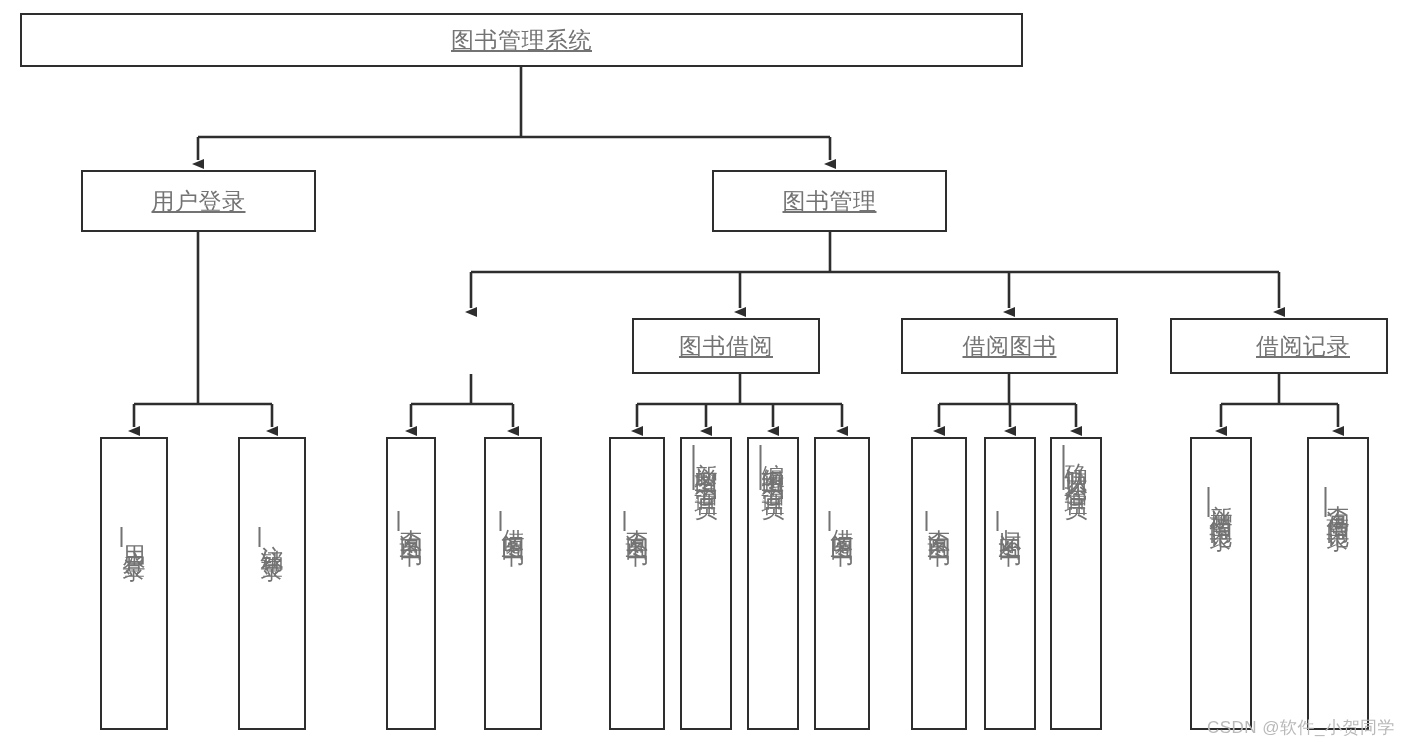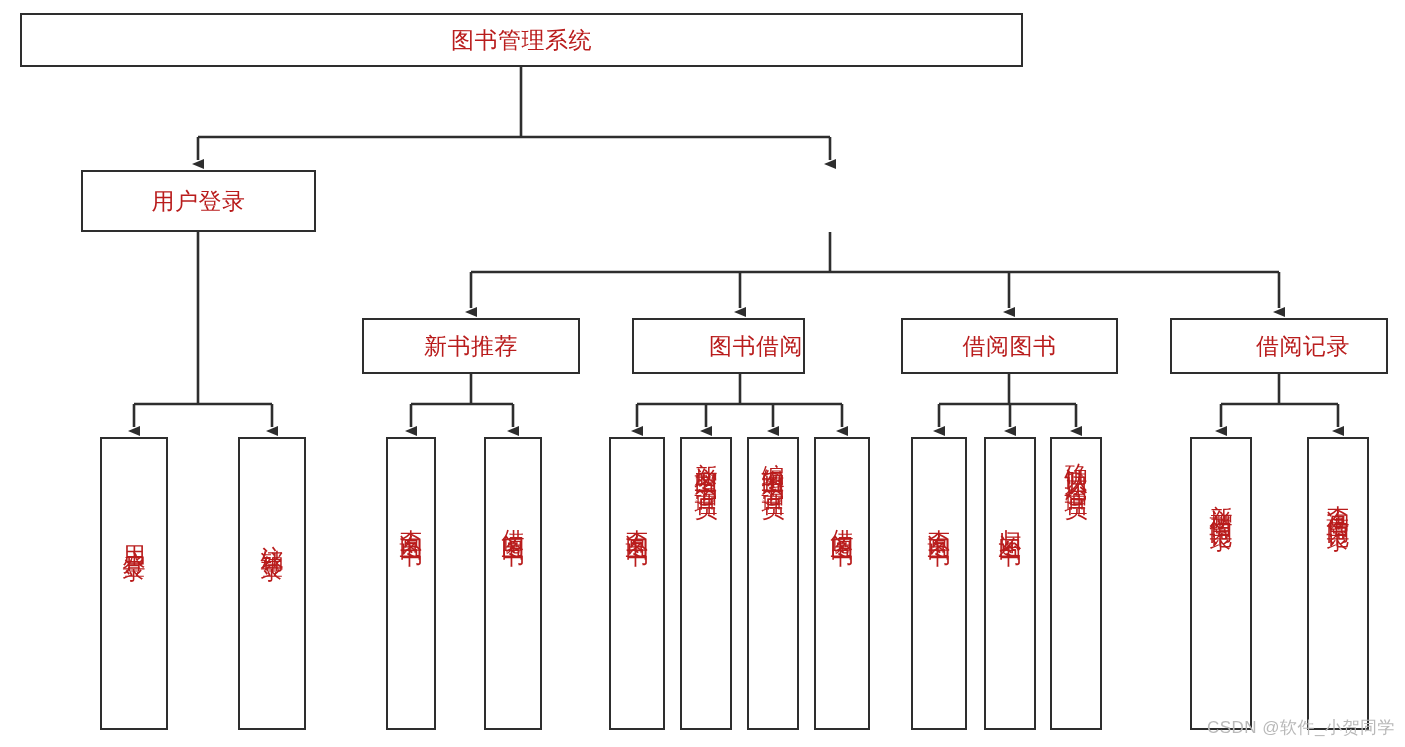--- a/index.html
+++ b/index.html
@@ -32,21 +32,22 @@
     display: flex;
     align-items: center;
     justify-content: center;
     color: #1a1a1a;
   }
   .node-label {
     font-size: 23px;
     line-height: 1.15;
     letter-spacing: 0.5px;
     white-space: nowrap;
-    color: #b91c1c;
+    color: #737373;
+    text-decoration: underline;
   }
   .node-box.leaf {
     align-items: flex-start;
     justify-content: center;
     padding-top: 10px;
   }
   .node-box.leaf .node-label {
     writing-mode: vertical-rl;
     text-orientation: upright;
     font-size: 23px;
@@ -119,25 +120,25 @@
     </g>
   </svg>
 
   <div class="node-box" style="left:20px; top:13px; width:1003px; height:54px;">
     <span class="node-label">图书管理系统</span>
   </div>
 
   <div class="node-box" style="left:81px; top:170px; width:235px; height:62px;">
     <span class="node-label">用户登录</span>
   </div>
+  <div class="node-box" style="left:712px; top:170px; width:235px; height:62px;">
+    <span class="node-label">图书管理</span>
+  </div>
 
-  <div class="node-box" style="left:362px; top:318px; width:218px; height:56px;">
-    <span class="node-label">新书推荐</span>
-  </div>
-  <div class="node-box" style="left:632px; top:318px; width:173px; height:56px;justify-content:flex-end;">
+  <div class="node-box" style="left:632px; top:318px; width:188px; height:56px;">
     <span class="node-label">图书借阅</span>
   </div>
   <div class="node-box" style="left:901px; top:318px; width:217px; height:56px;">
     <span class="node-label">借阅图书</span>
   </div>
   <div class="node-box" style="left:1170px; top:318px; width:218px; height:56px;padding-left:48px;">
     <span class="node-label">借阅记录</span>
   </div>
 
   <div class="node-box leaf" style="left:100px; top:437px; width:68px; height:293px; padding-top:88px;">

